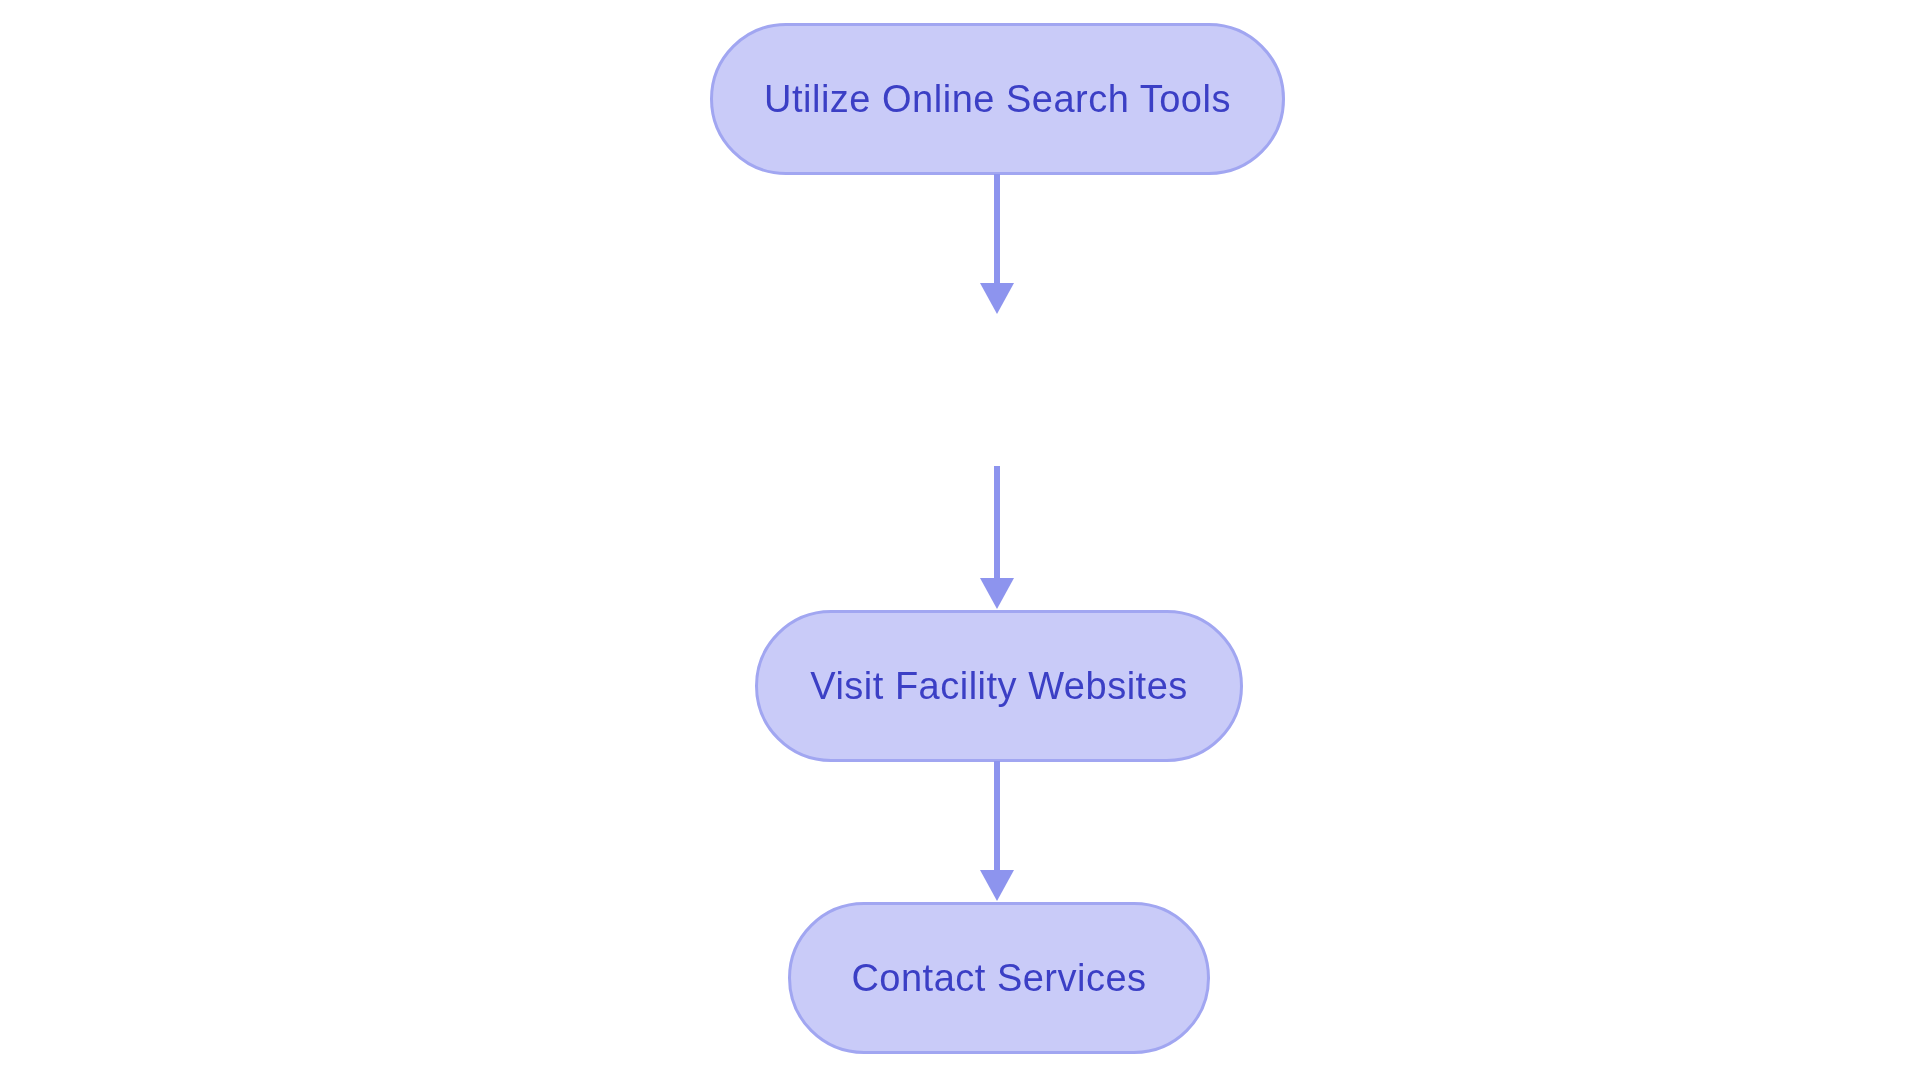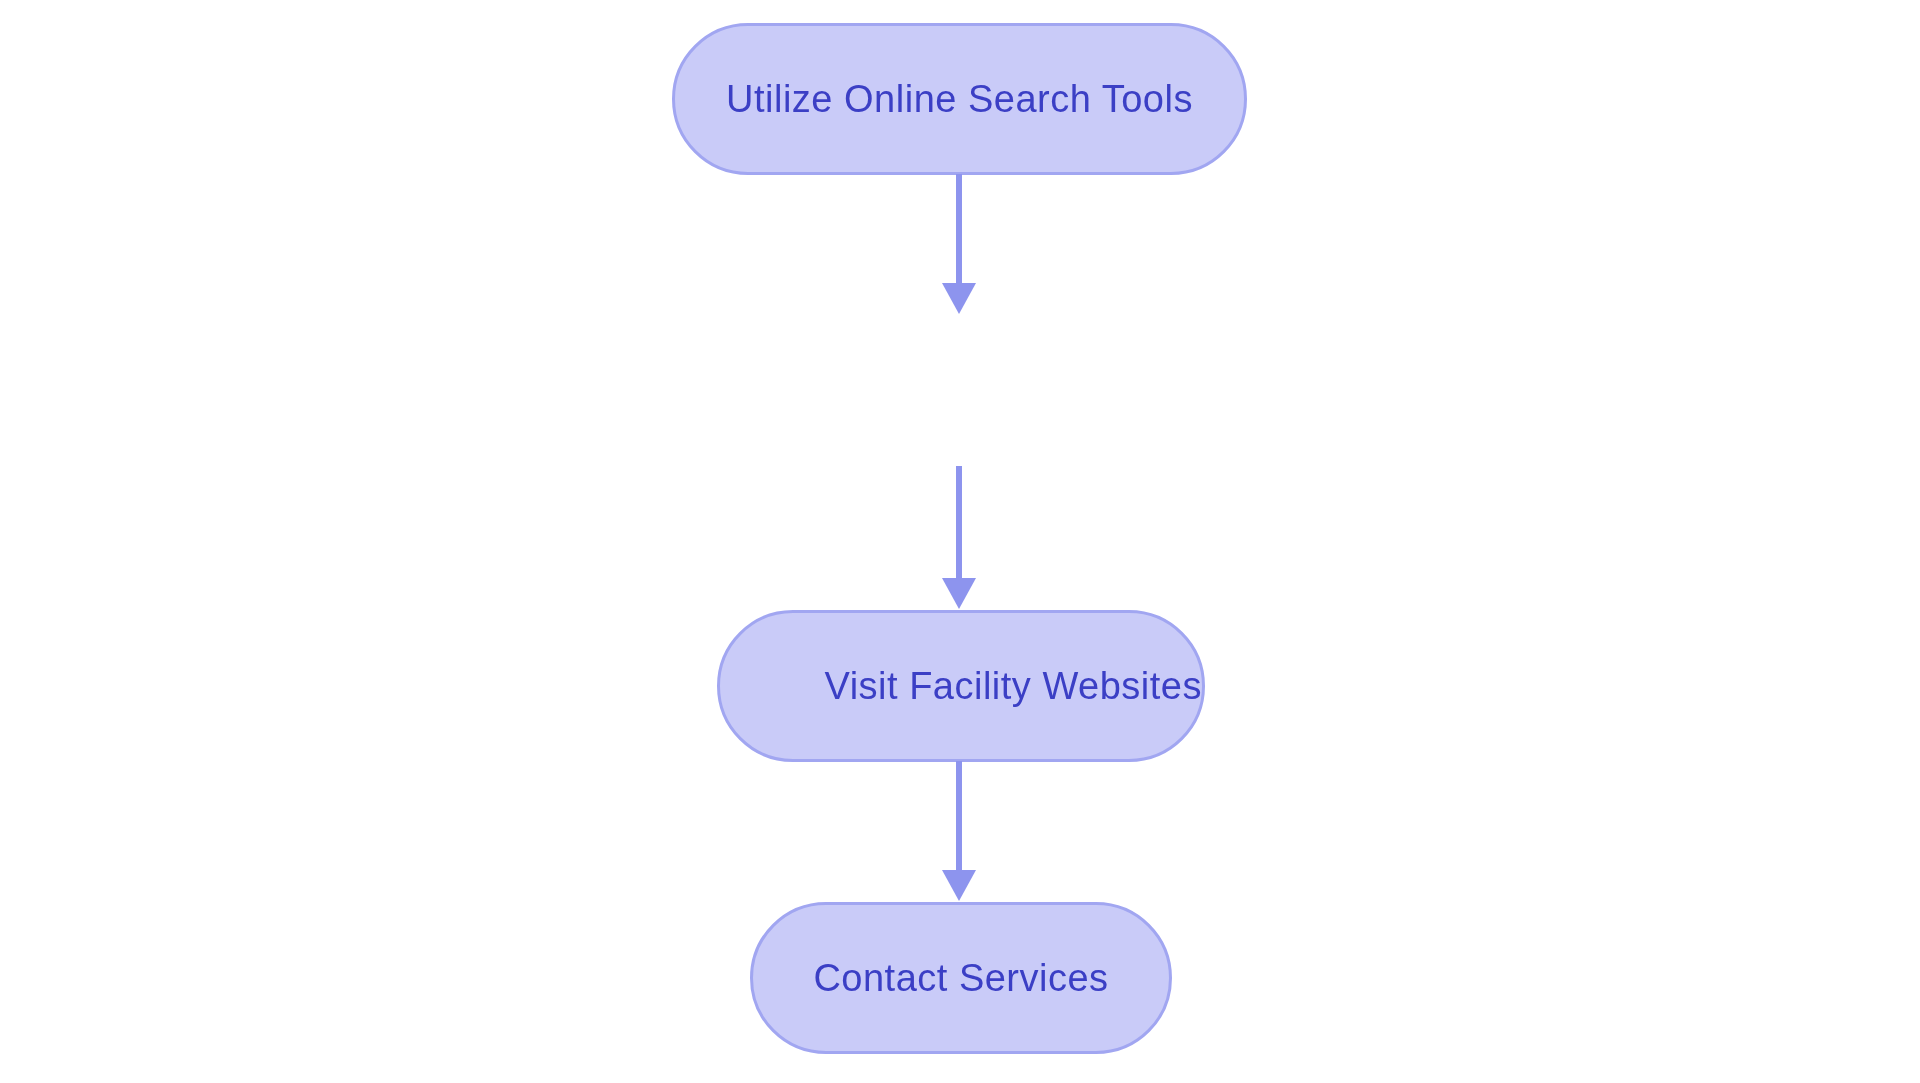--- a/index.html
+++ b/index.html
@@ -15,20 +15,21 @@
     height: 1083px;
     background: var(--background);
     font-family: "Liberation Sans", "DejaVu Sans", sans-serif;
     overflow: hidden;
   }
   .canvas {
     position: relative;
     width: 1584px;
     height: 1083px;
     background: var(--background);
+    margin-left: 38px;
   }
   .flow-node {
     position: absolute;
     height: 152px;
     background: var(--node-fill);
     border: 3px solid var(--node-border);
     border-radius: 76px;
     display: flex;
     align-items: center;
     justify-content: center;
@@ -36,21 +37,21 @@
   .flow-node .node-label {
     color: var(--node-text);
     font-size: 38px;
     font-weight: 400;
     letter-spacing: 0.5px;
     white-space: nowrap;
     text-align: center;
   }
   .node-1 { left: 672px; top: 23px;  width: 575px; }
   .node-2 { left: 660px; top: 315px; width: 600px; }
-  .node-3 { left: 717px; top: 610px; width: 488px; justify-content: flex-end; }
+  .node-3 { left: 717px; top: 610px; width: 488px; }
   .node-4 { left: 750px; top: 902px; width: 422px; }
 
   .flow-arrow {
     position: absolute;
     left: 942px;           
     width: 34px;
     display: flex;
     flex-direction: column;
     align-items: center;
   }

